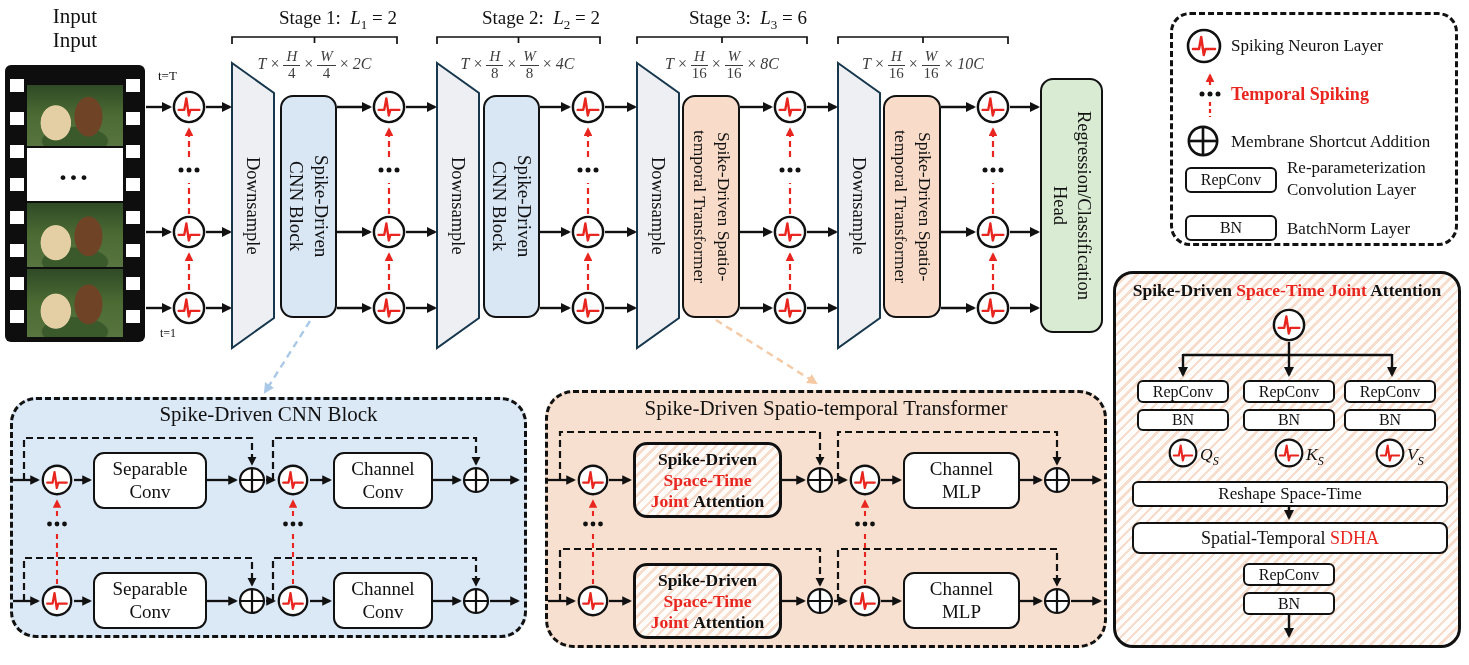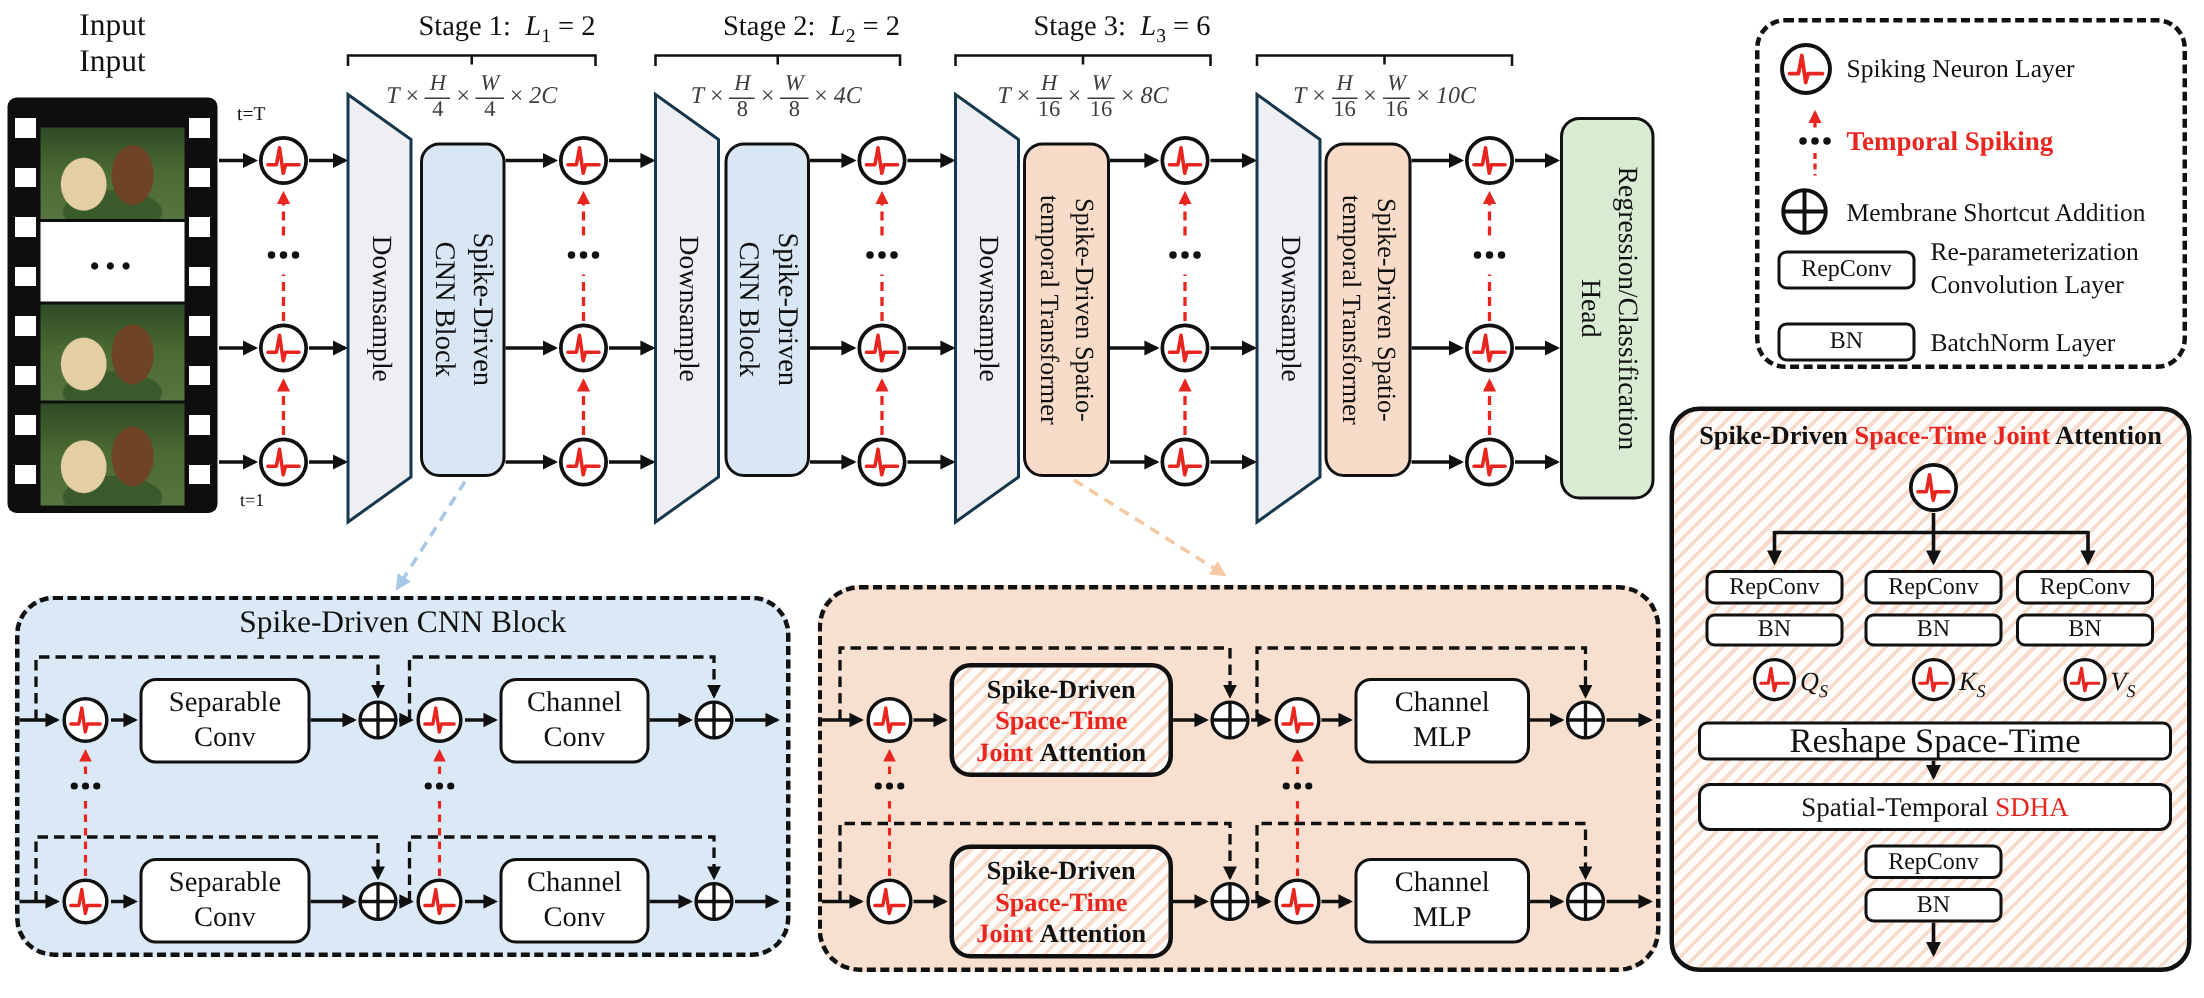--- a/index.html
+++ b/index.html
@@ -422,20 +422,21 @@
   <div class="wbox" style="left:93px;top:572px;width:114px;height:57px;">
       <div>Separable</div>
       <div>Conv</div>
     </div>
   <div class="wbox" style="left:333px;top:572px;width:100px;height:57px;">
       <div>Channel</div>
       <div>Conv</div>
     </div>
 
   <div class="panel dashedb" style="left:545px;top:390px;width:562px;height:258px;background:#f8e0d0;border-radius:28px;"></div>
+  <div class="ptitle" style="left:545px;top:396px;width:562px;">Spike-Driven Spatio-temporal Transformer</div>
   <div class="wbox hatch b" style="left:633px;top:442px;width:149px;height:76px;font-size:17.5px;border-width:3px;border-radius:14px;">
     <div>Spike-Driven</div>
     <div class="red">Space-Time</div>
     <div><span class="red">Joint</span>&nbsp;<span>Attention</span></div>
   </div>
   <div class="wbox" style="left:903px;top:452px;width:117px;height:57px;">
       <div>Channel</div>
       <div>MLP</div>
     </div>
   <div class="wbox hatch b" style="left:633px;top:563px;width:149px;height:76px;font-size:17.5px;border-width:3px;border-radius:14px;">
@@ -466,21 +467,21 @@
     </div>
   <div class="sbox" style="left:1243px;top:409px;width:92px;height:22px;">
       <span>BN</span>
     </div>
   <div class="sbox" style="left:1344px;top:409px;width:92px;height:22px;">
       <span>BN</span>
     </div>
   <span class="qkv" style="left:1200px;top:444px;"><i>Q</i><sub>S</sub></span>
   <span class="qkv" style="left:1306px;top:444px;"><i>K</i><sub>S</sub></span>
   <span class="qkv" style="left:1407px;top:444px;"><i>V</i><sub>S</sub></span>
-  <div class="sbox" style="left:1132px;top:481px;width:316px;height:26px;font-size:23px;">
+  <div class="sbox" style="left:1132px;top:481px;width:316px;height:26px;font-size:17px;">
       <span>Reshape Space-Time</span>
     </div>
   <div class="sbox" style="left:1132px;top:522px;width:316px;height:32px;font-size:18px;border-radius:8px;"><span>Spatial-Temporal</span>&nbsp;<span class="red">SDHA</span></div>
   <div class="sbox" style="left:1243px;top:563px;width:92px;height:23px;">
       <span>RepConv</span>
     </div>
   <div class="sbox" style="left:1243px;top:592px;width:92px;height:23px;">
       <span>BN</span>
     </div>
 

